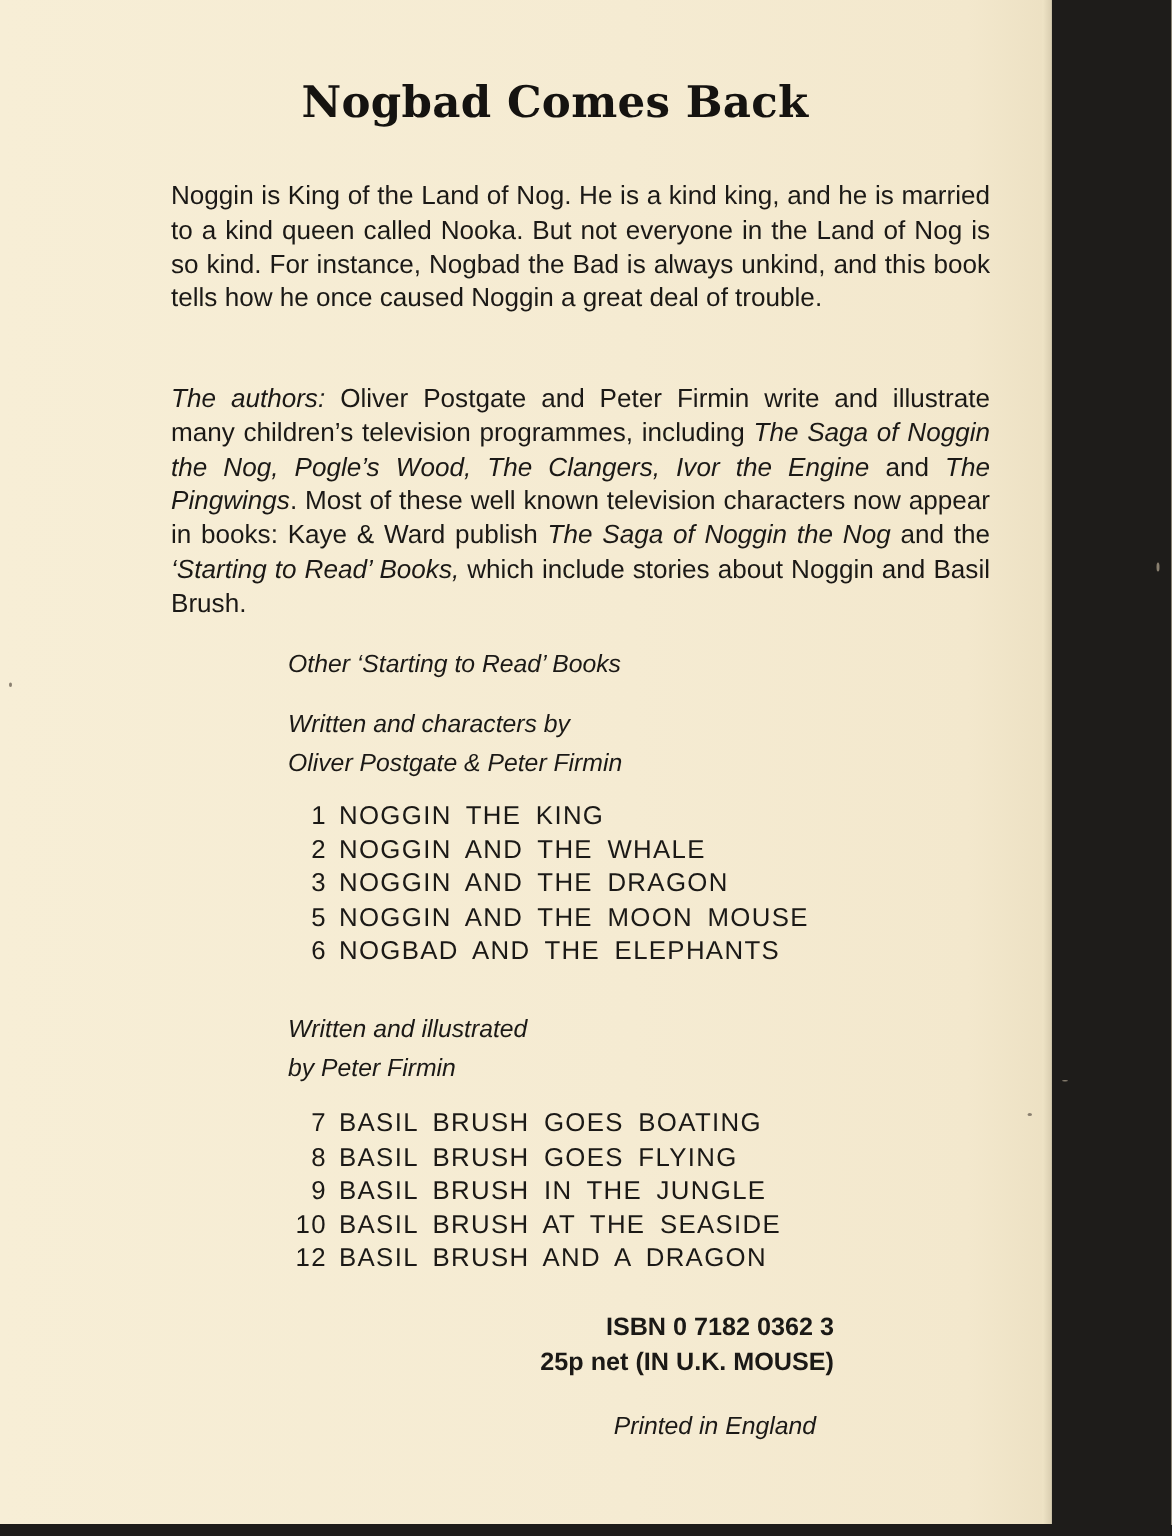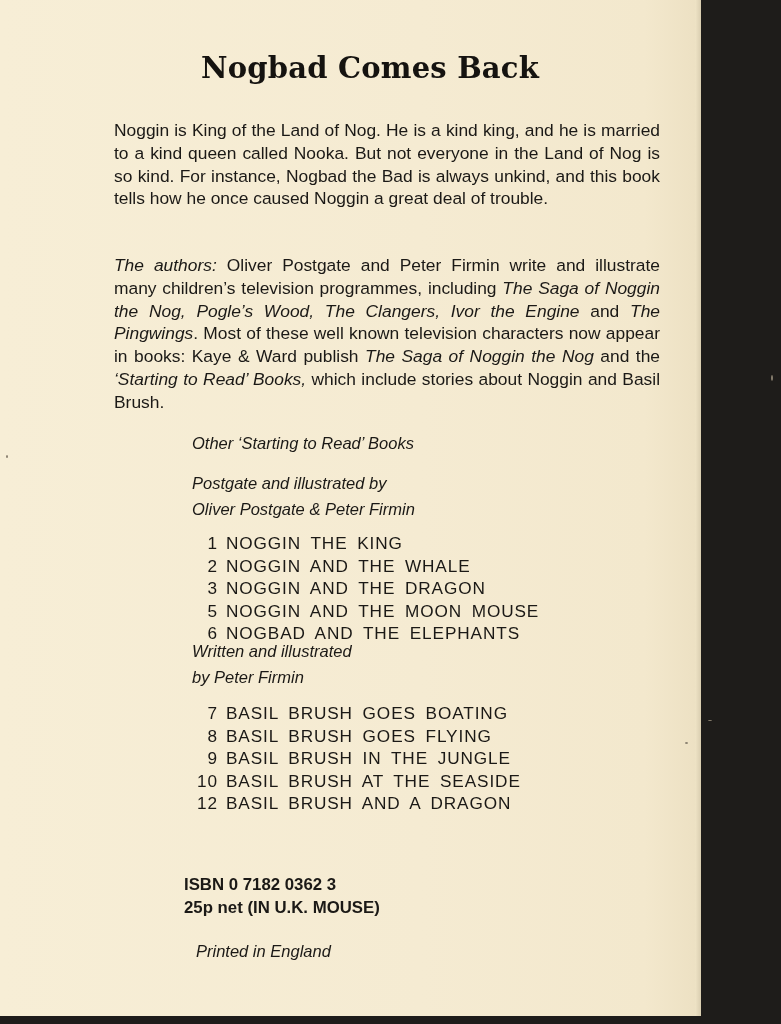--- a/index.html
+++ b/index.html
@@ -45,43 +45,43 @@
     }
     .book-list { list-style: none; margin: 0; padding: 0; }
     .book-list li {
       display: flex; line-height: 22.6px;
       font-size: 17.2px; letter-spacing: 0.9px; word-spacing: 4px;
     }
     .book-list .num {
       display: inline-block; width: 30px; text-align: right; margin-right: 8px;
     }
     .footer {
-      position: absolute; left: 184px; width: 340px;
-      text-align: left;
+      position: absolute; left: 216px; width: 340px;
+      text-align: right;
     }
     .isbn, .price { font-weight: bold; font-size: 16.8px; line-height: 23px; margin: 0; }
     .printed { font-style: italic; font-size: 16.5px; margin: 12px; }
     .speck { position: absolute; background: #8a8070; border-radius: 50%; }
   </style>
 </head>
 <body>
 
 <div class="page">
   <div class="spine-edge"></div>
 
   <h1 class="title" style="margin:0;">Nogbad Comes Back</h1>
 
   <p class="blurb p1">Noggin is King of the Land of Nog. He is a kind king, and he is married to a kind queen called Nooka. But not everyone in the Land of Nog is so kind. For instance, Nogbad the Bad is always unkind, and this book tells how he once caused Noggin a great deal of trouble.</p>
 
   <p class="blurb p2"><span class="it">The authors:</span><span> Oliver Postgate and Peter Firmin write and illustrate many children’s television programmes, including </span><span class="it">The Saga of Noggin the Nog, Pogle’s Wood, The Clangers, Ivor the Engine</span><span> and </span><span class="it">The Pingwings</span><span>. Most of these well known television characters now appear in books: Kaye &amp; Ward publish </span><span class="it">The Saga of Noggin the Nog</span><span> and the </span><span class="it">‘Starting to Read’ Books,</span><span> which include stories about Noggin and Basil Brush.</span></p>
 
   <div class="list-block" style="top:428px;">
     <p class="heading-it">Other ‘Starting to Read’ Books</p>
     <div style="height:10px;"></div>
-    <p class="heading-it">Postgate and illustrated by</p>
+    <p class="heading-it">Written and characters by</p>
     <p class="heading-it">Oliver Postgate &amp; Peter Firmin</p>
     <div style="height:8px;"></div>
     <ul class="book-list">
       <li>
           <span class="num">1</span>
           <span>NOGGIN THE KING</span>
         </li>
       <li>
           <span class="num">2</span>
           <span>NOGGIN AND THE WHALE</span>
@@ -94,21 +94,21 @@
           <span class="num">5</span>
           <span>NOGGIN AND THE MOON MOUSE</span>
         </li>
       <li>
           <span class="num">6</span>
           <span>NOGBAD AND THE ELEPHANTS</span>
         </li>
     </ul>
   </div>
 
-  <div class="list-block" style="top:636px;">
+  <div class="list-block" style="top:671px;">
     <p class="heading-it">Written and illustrated</p>
     <p class="heading-it">by Peter Firmin</p>
     <div style="height:10px;"></div>
     <ul class="book-list">
       <li>
           <span class="num">7</span>
           <span>BASIL BRUSH GOES BOATING</span>
         </li>
       <li>
           <span class="num">8</span>

